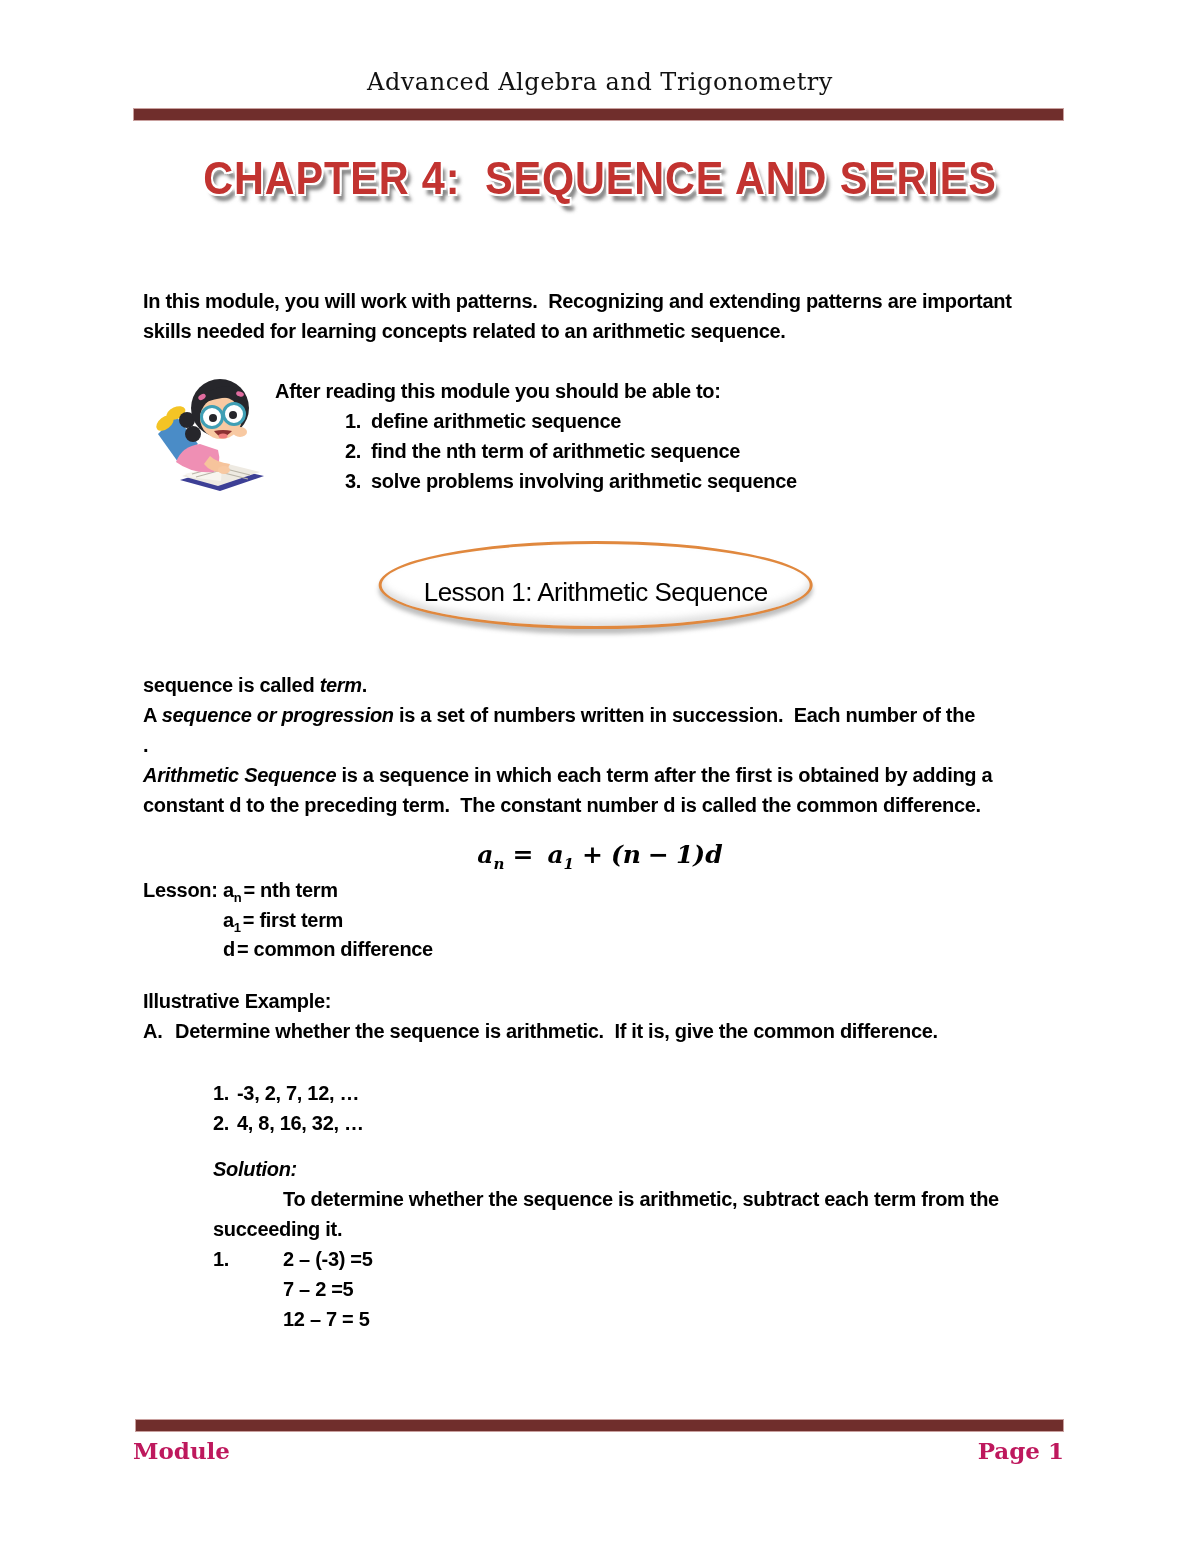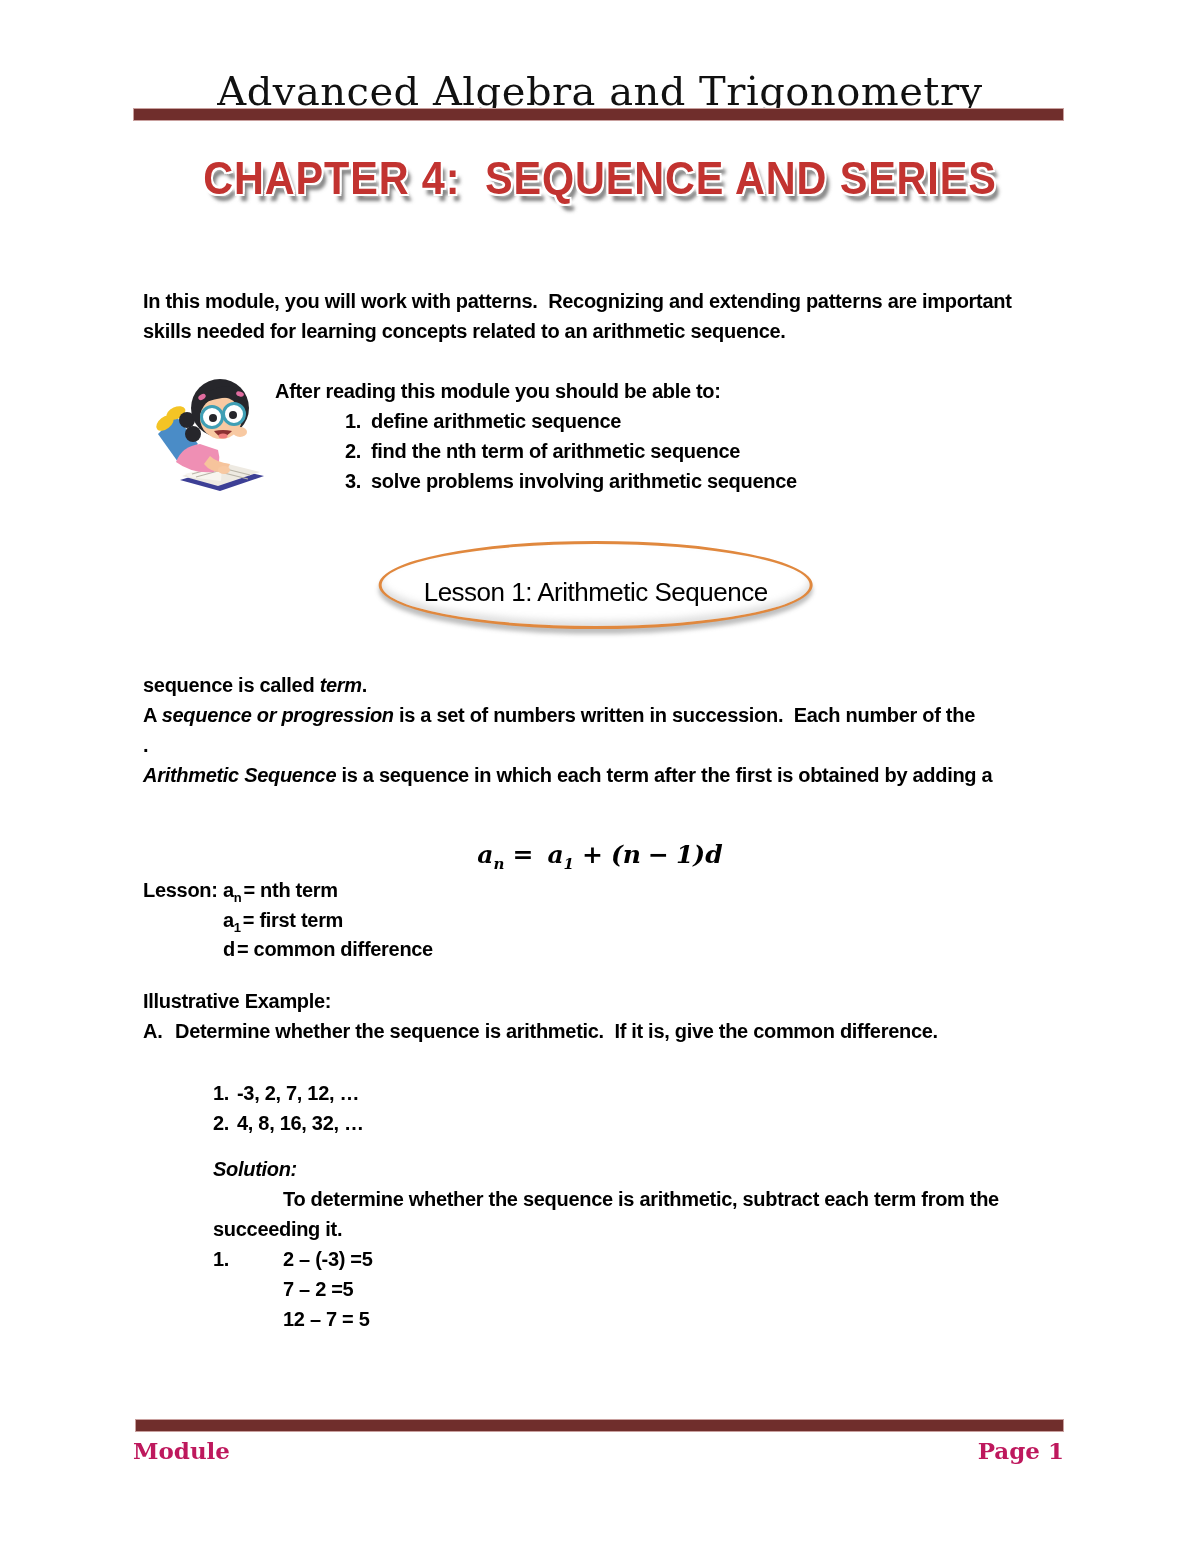--- a/index.html
+++ b/index.html
@@ -12,21 +12,21 @@
     font-family:"Liberation Sans", sans-serif;
     color:#000;
   }
   .abs { position:absolute; }
 
   
   .header-title {
     left:0; top:68px; width:1200px;
     text-align:center;
     font-family:"DejaVu Serif", serif;
-    font-size:40px; font-weight:normal;
+    font-size:24px; font-weight:normal;
     letter-spacing:0.5px;
     color:#111;
   }
   .rule {
     background:#702e2c;
     border:1px solid #c9a09e;
     height:13px;
   }
   .rule-top  { left:133px; top:108px;  width:931px; }
   .rule-foot { left:135px; top:1419px; width:929px; }
@@ -180,20 +180,21 @@
 
   <div class="abs lesson-oval">
     <span class="lesson-label" data-bind="lesson.title">Lesson 1: Arithmetic Sequence</span>
   </div>
 
   <div class="abs definitions body-text">
     <div><span data-bind="definitions.p1_line2_pre">sequence is called </span><span class="emph" data-bind="definitions.p1_line2_em">term</span><span data-bind="definitions.p1_line2_post">.</span></div>
     <div><span data-bind="definitions.p1_line1_pre">A </span><span class="emph" data-bind="definitions.p1_line1_em">sequence or progression</span><span data-bind="definitions.p1_line1_post"> is a set of numbers written in succession.  Each number of the</span></div>
     <div data-bind="definitions.stray_dot">.</div>
     <div><span class="emph" data-bind="definitions.p2_line1_em">Arithmetic Sequence</span><span data-bind="definitions.p2_line1_post"> is a sequence in which each term after the first is obtained by adding a</span></div>
+    <div data-bind="definitions.p2_line2">constant d to the preceding term.  The constant number d is called the common difference.</div>
   </div>
 
   <div class="abs formula"><span data-bind="formula.term1_base">a</span><sub data-bind="formula.term1_sub">n</sub><span class="g-eq" data-bind="formula.equals">=</span><span data-bind="formula.term2_base">a</span><sub data-bind="formula.term2_sub">1</sub><span class="g-plus" data-bind="formula.plus">+</span><span data-bind="formula.open_paren">(</span><span data-bind="formula.var_n">n</span><span class="g-minus" data-bind="formula.minus">−</span><span data-bind="formula.one">1</span><span data-bind="formula.close_paren">)</span><span data-bind="formula.var_d">d</span></div>
 
   <div class="abs where body-text">
     <div><span class="where-label" data-bind="where.label">Lesson:</span><span data-bind="where.rows.0.base">a</span><sub data-bind="where.rows.0.sub">n</sub><span class="eq-rest" data-bind="where.rows.0.rest">= nth term</span></div>
     <div class="where-indent"><span data-bind="where.rows.1.base">a</span><sub data-bind="where.rows.1.sub">1</sub><span class="eq-rest" data-bind="where.rows.1.rest">= first term</span></div>
     <div class="where-indent"><span data-bind="where.rows.2.base">d</span><sub data-bind="where.rows.2.sub"></sub><span class="eq-rest" data-bind="where.rows.2.rest">= common difference</span></div>
   </div>
 

